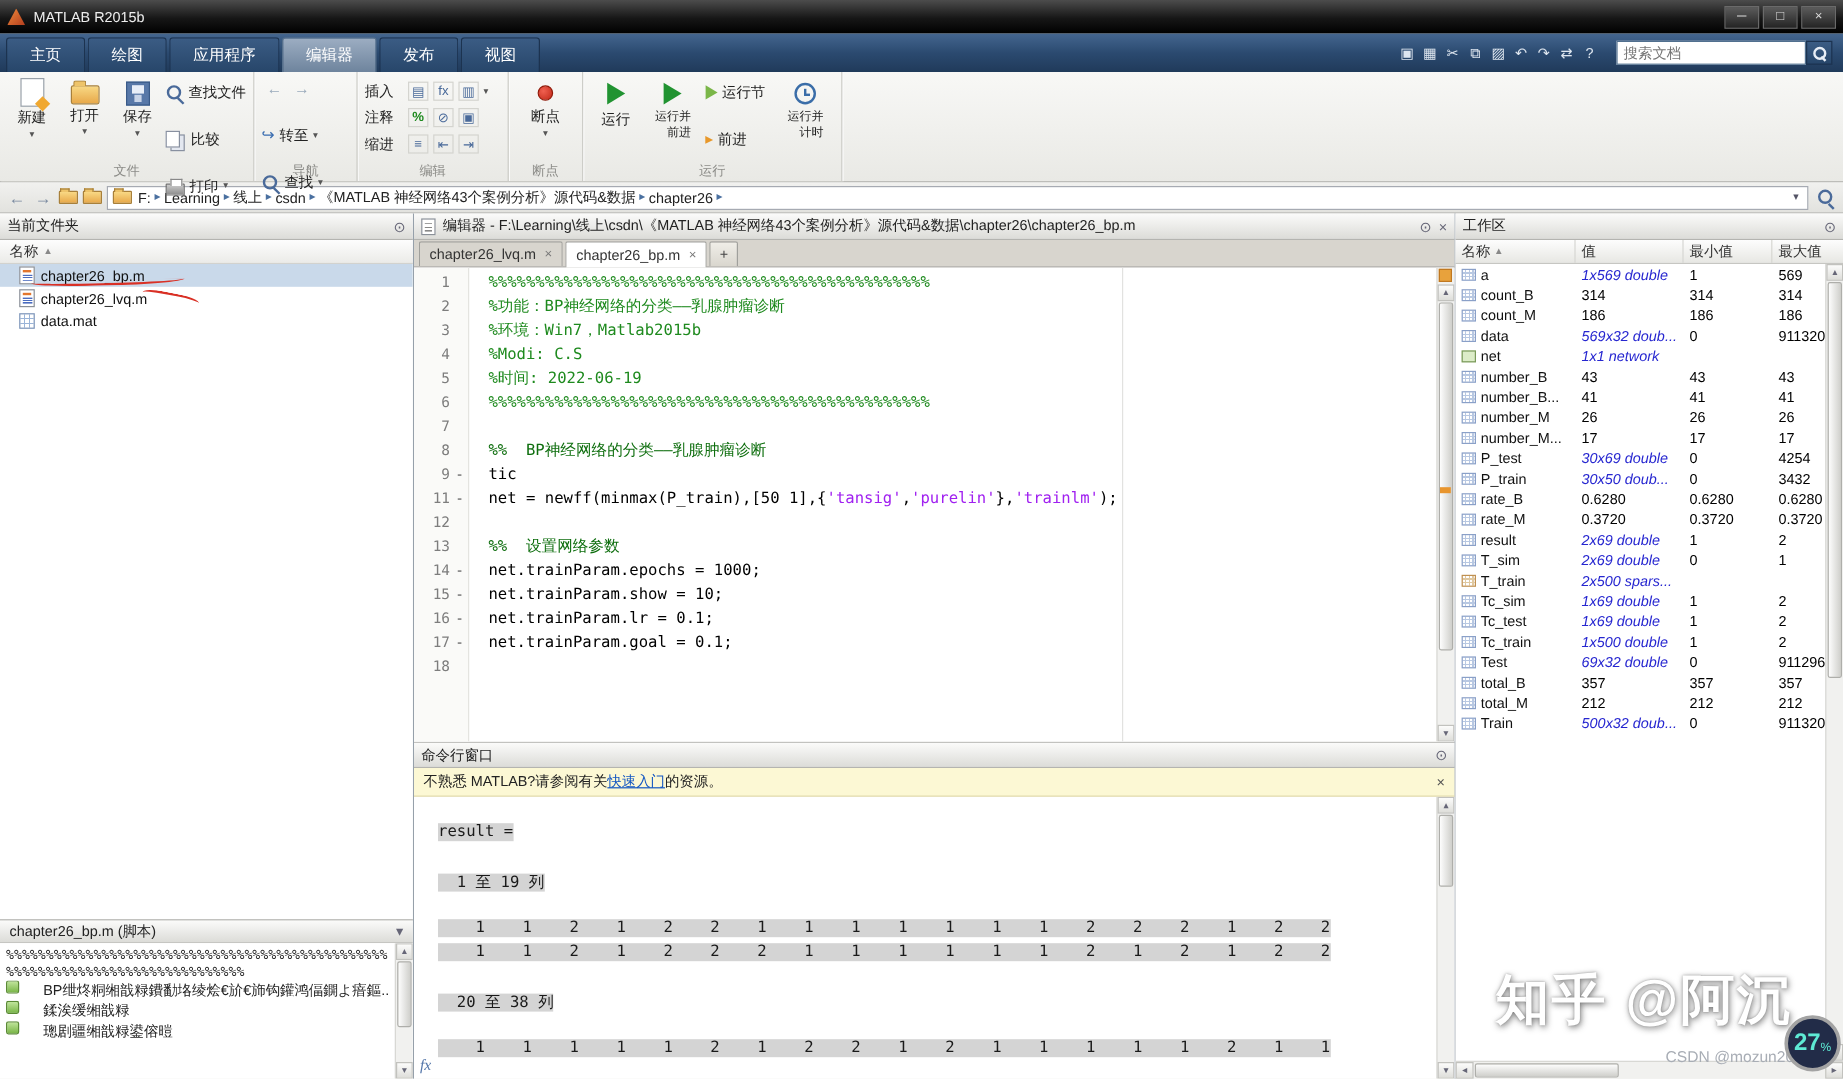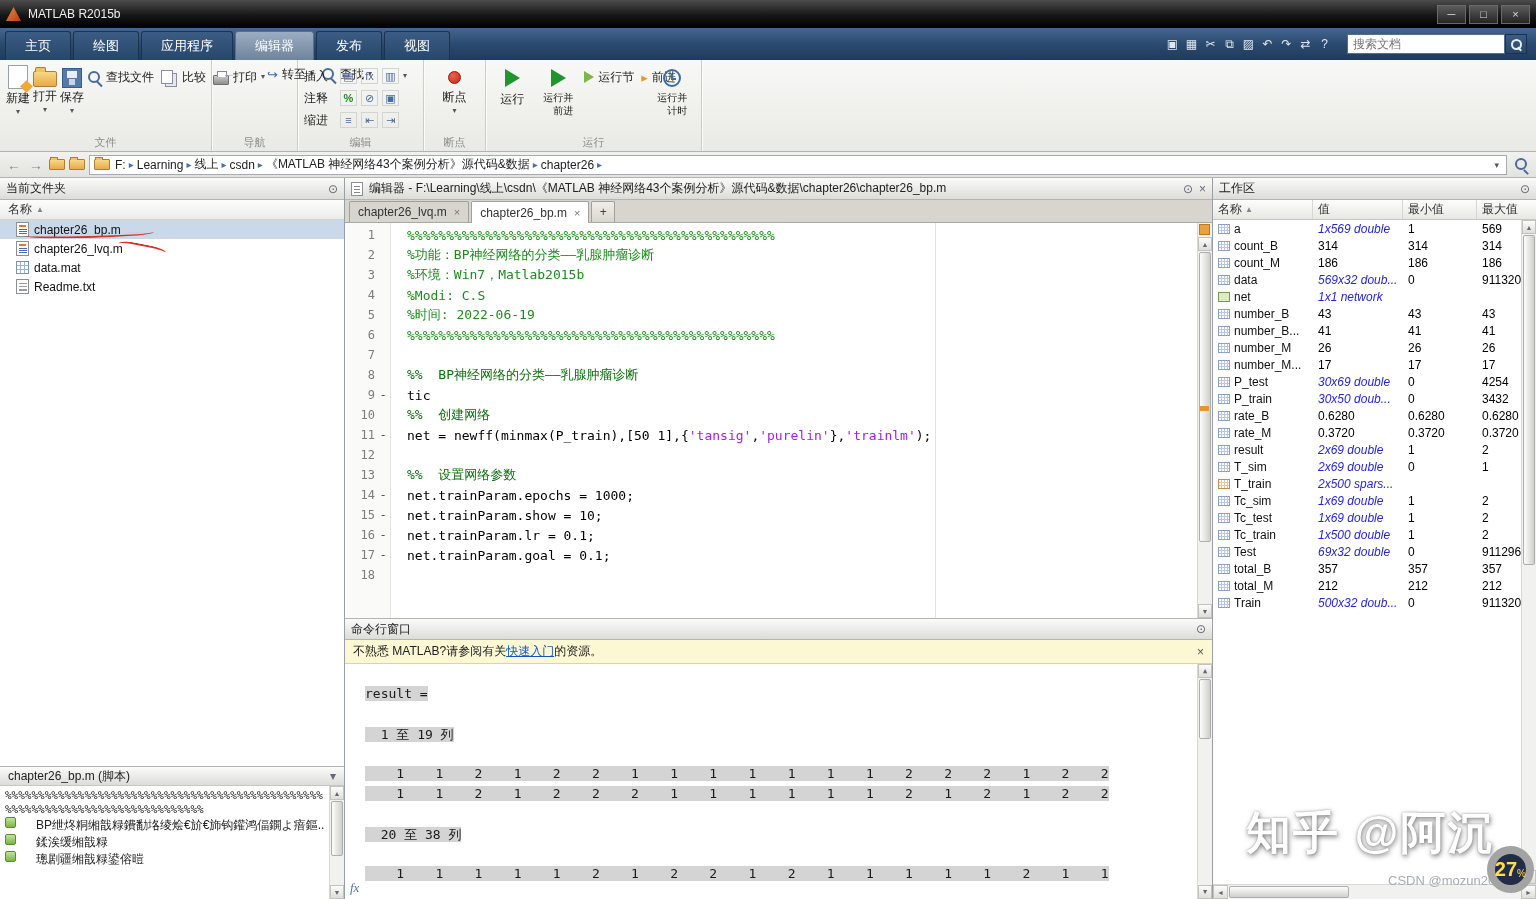--- a/index.html
+++ b/index.html
@@ -30,21 +30,21 @@
 
 .toolbar{height:92px;flex:none;background:linear-gradient(#f8f8f6,#e9e9e5);border-bottom:1px solid #b2b2ae;display:flex}
 .tgroup{position:relative;height:100%;border-right:1px solid #cdcdc8;box-shadow:1px 0 0 #fbfbfa;padding:3px 6px 16px}
 .glabel{position:absolute;bottom:1px;left:0;width:100%;text-align:center;color:#8c8c88;font-size:11px}
 .trow{display:flex;align-items:flex-start;gap:3px;height:100%}
 .bigbtn{width:46px;display:flex;flex-direction:column;align-items:center;padding-top:2px;gap:1px;cursor:default}
 .blabel{font-size:12px;color:#222;white-space:nowrap}
 .blabel2{font-size:10px;color:#222;text-align:right;line-height:13px}
 .blabel2 span{display:block}
 .caret{font-size:8px;color:#555;line-height:8px}
-.smallcol{display:flex;flex-direction:row;gap:7px;padding-top:5px}
+.smallcol{display:flex;flex-direction:column;gap:21px;padding-top:5px}
 .smallbtn{display:flex;align-items:center;gap:4px;height:18px;font-size:12px;color:#222;white-space:nowrap}
 .navarrows{display:flex;gap:6px;padding:1px 0 2px 2px}
 .sqbtn{width:17px;height:15px;display:flex;align-items:center;justify-content:center;color:#9aaabb;font-size:13px}
 .editrows{display:flex;flex-direction:column;gap:4px;padding-top:4px}
 .editrow{display:flex;align-items:center;gap:4px;height:18px}
 .elabel{width:32px;font-size:12px;color:#222}
 .eic{width:17px;height:16px;display:flex;align-items:center;justify-content:center;font-size:11px;color:#4a6a9a;border:1px solid #d4d4cf;background:linear-gradient(#fdfdfc,#ececе8)}
 .eic.green{color:#1e8a1e;font-weight:bold}
 
 .ic{display:inline-block;position:relative;flex:none}
@@ -182,21 +182,21 @@
 
 
 .statusbar{height:29px;flex:none;background:linear-gradient(#f6f6f4,#dcdcd8);border-top:1px solid #96a0aa;position:relative;display:flex;align-items:center}
 .st-grip{width:13px;height:13px;margin-left:6px;border:1px solid #99a2ac;background:linear-gradient(#fff,#d8d8d4)}
 .st-script{position:absolute;left:1221px;color:#333}
 .st-pos{position:absolute;right:78px;color:#333}
 
 
 .wm-main{position:absolute;left:1246px;top:803px;font-size:45px;font-weight:bold;color:#fff;letter-spacing:2px;text-shadow:1px 2px 5px rgba(60,60,60,.65),0 0 2px rgba(90,90,90,.5);z-index:40;white-space:nowrap}
 .wm-sub{position:absolute;left:1388px;top:873px;font-size:13px;color:#a8adb5;z-index:41;white-space:nowrap}
-.wm-badge{position:absolute;right:2px;bottom:6px;width:47px;height:47px;border-radius:50%;background:#222c48;border:8px solid #a3a3a3;display:flex;align-items:center;justify-content:flex-end;color:#fde047;z-index:42}
+.wm-badge{position:absolute;right:2px;bottom:6px;width:47px;height:47px;border-radius:50%;background:#222c48;border:3px solid #a3a3a3;display:flex;align-items:center;justify-content:center;color:#5eead4;z-index:42}
 .wm-badge .n{font-size:20px;font-weight:bold}
 .wm-badge .pct{font-size:10px;margin-top:8px}
 </style>
 </head>
 <body>
 
 <div class="window">
 
   <div class="titlebar">
     <span class="logo"></span>
@@ -449,25 +449,20 @@
             <span class="anno strike"></span>
           </div>
 
 
           <div class="file-row">
             <span class="fi fi-mat"></span>
             <span class="fname">data.mat</span>
             <span class="anno"></span>
           </div>
 
-          <div class="file-row">
-            <span class="fi fi-txt"></span>
-            <span class="fname">Readme.txt</span>
-            <span class="anno"></span>
-          </div>
         </div>
       <div class="pv-head">
         <span>chapter26_bp.m  (脚本)</span>
         <span class="sp"></span>
         <span class="ttl-ic">▾</span>
       </div>
       <div class="pv-body">
         <div class="pv-pct">%%%%%%%%%%%%%%%%%%%%%%%%%%%%%%%%%%%%%%%%%%%%%%%%%%%%%%%%%%%%%%%%%%%%%%%%%%%%%%</div>
         <div>
 
@@ -569,25 +564,20 @@
               <span class="ld"></span>
               <span class="lt"><span class="sec">%%  BP神经网络的分类——乳腺肿瘤诊断</span></span>
             </div>
 
             <div class="code-line">
               <span class="ln">9</span>
               <span class="ld">-</span>
               <span class="lt"><span class="code">tic</span></span>
             </div>
 
-            <div class="code-line">
-              <span class="ln">10</span>
-              <span class="ld"></span>
-              <span class="lt"><span class="sec">%%  创建网络</span></span>
-            </div>
 
             <div class="code-line">
               <span class="ln">11</span>
               <span class="ld">-</span>
               <span class="lt"><span class="code">net = newff(minmax(P_train),[50 1],{</span><span class="str">'tansig'</span><span class="code">,</span><span class="str">'purelin'</span><span class="code">},</span><span class="str">'trainlm'</span><span class="code">);</span></span>
             </div>
 
             <div class="code-line">
               <span class="ln">12</span>
               <span class="ld"></span>

